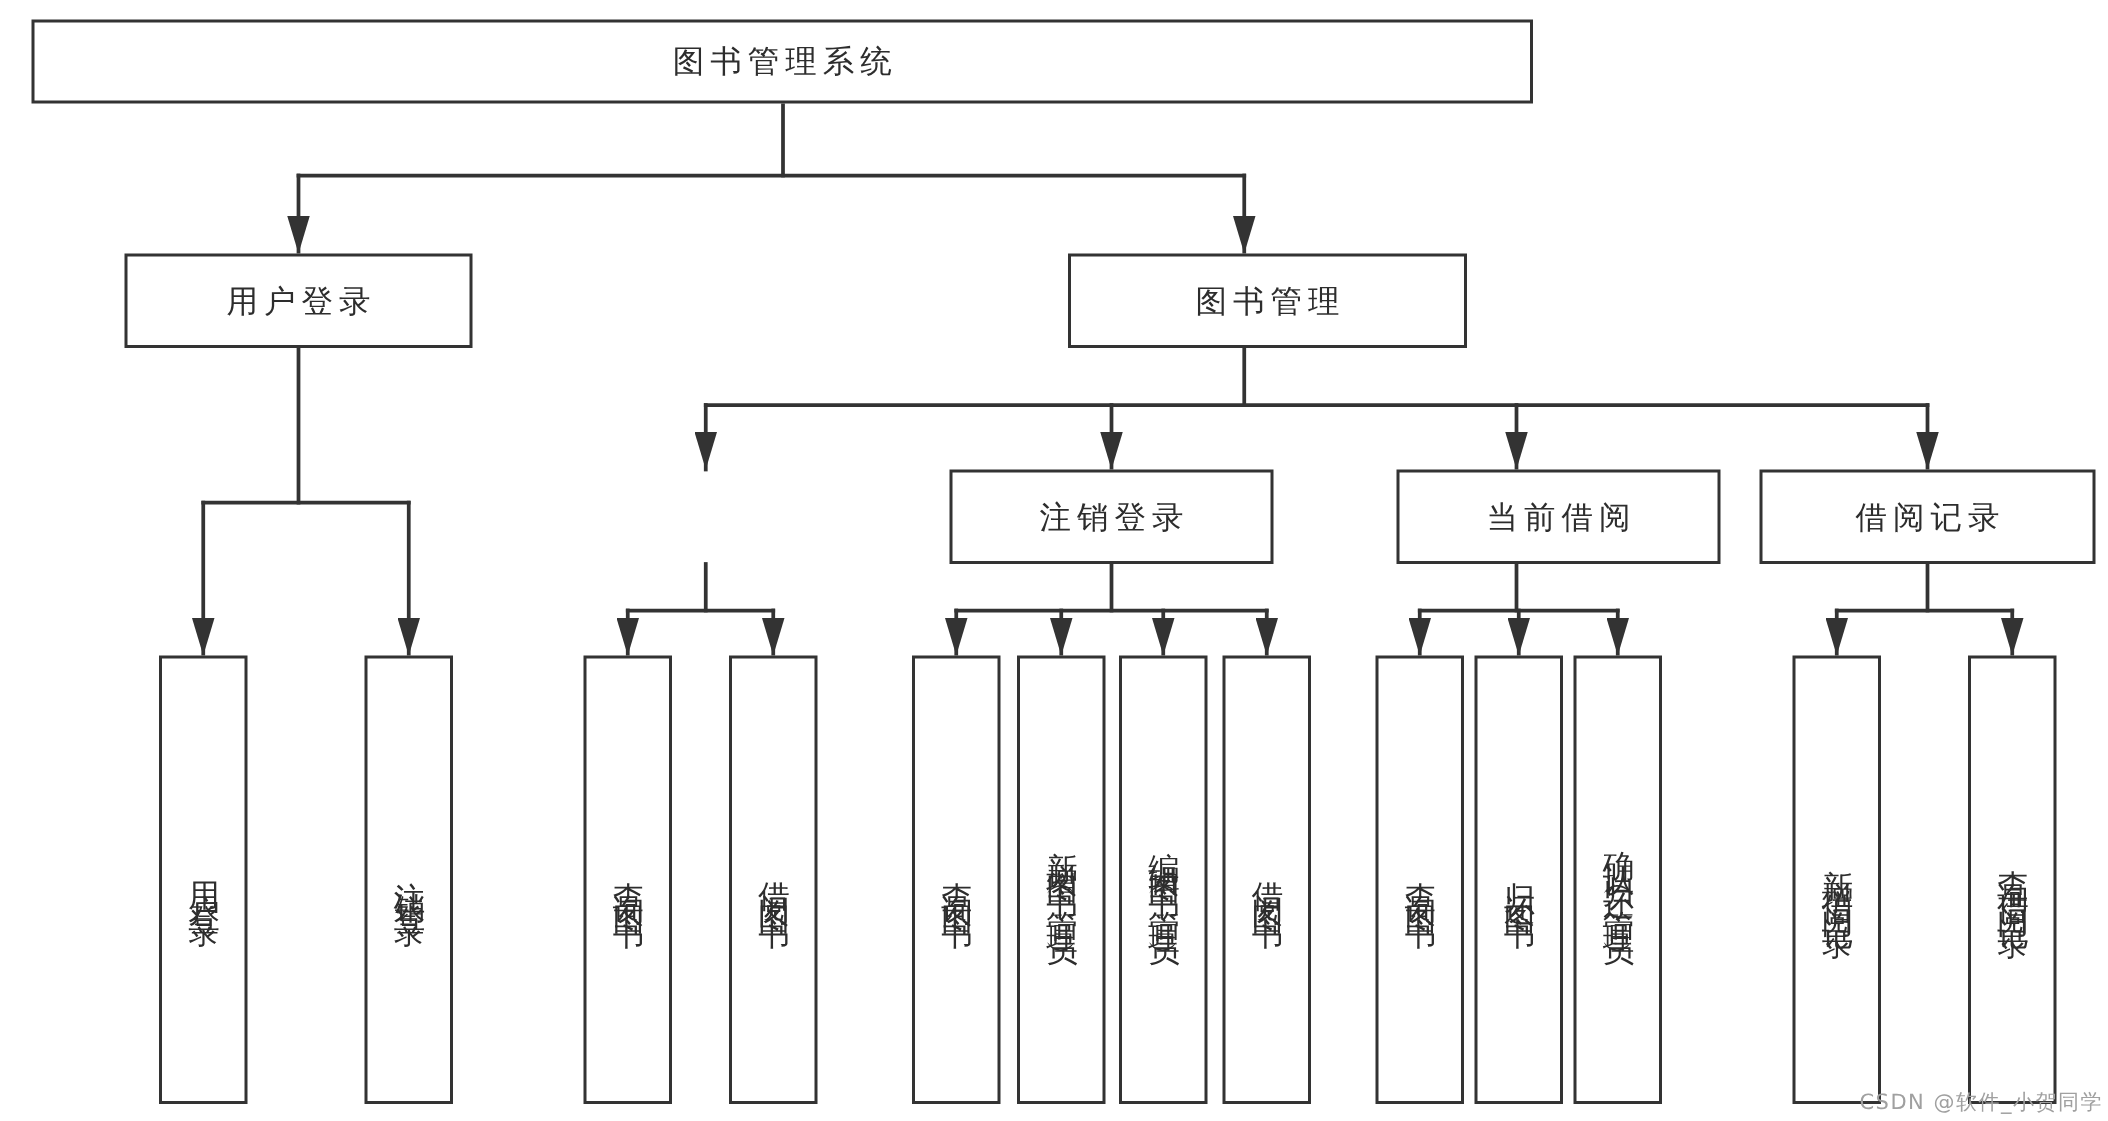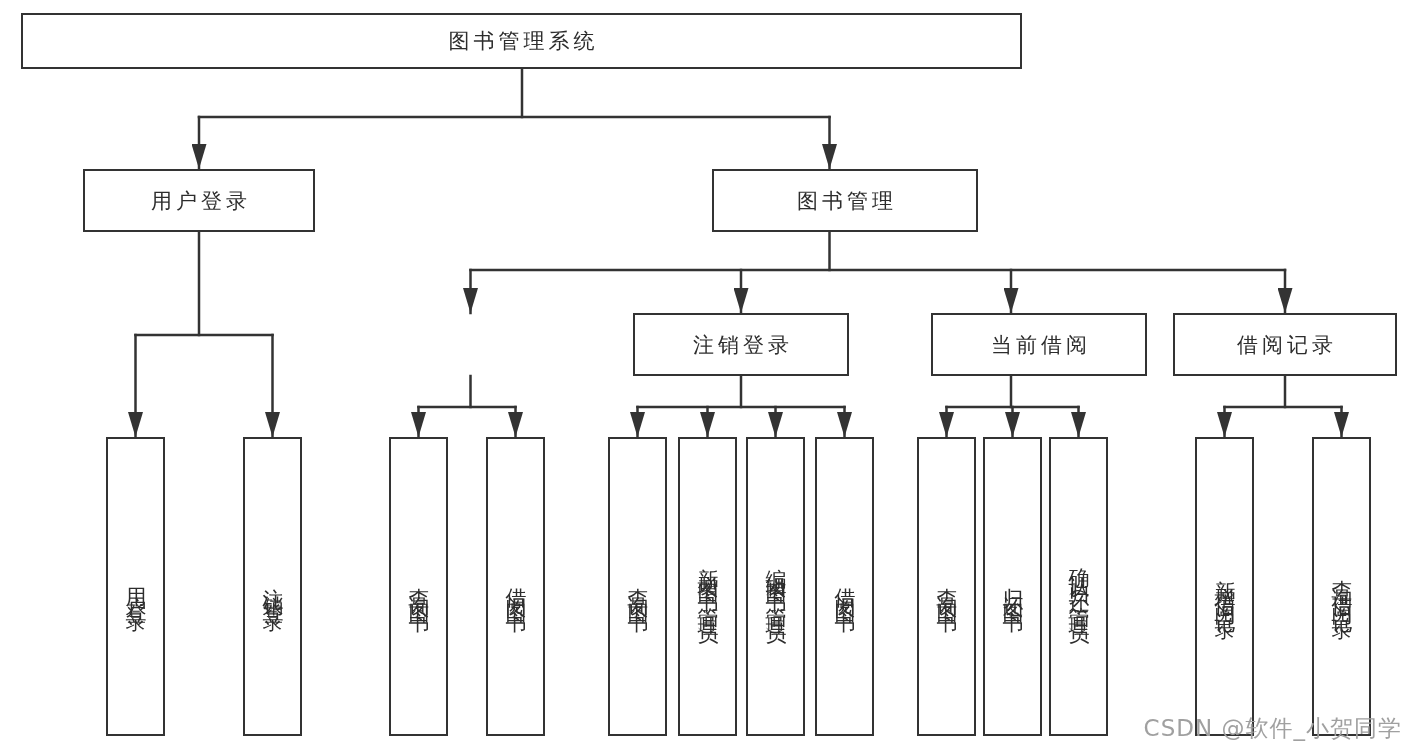--- a/index.html
+++ b/index.html
@@ -25,21 +25,21 @@
     display:flex;align-items:center;justify-content:center;
   }
   .hbox span{font-size:21px;letter-spacing:4px;text-indent:4px;white-space:nowrap;}
   .vbox{width:59px;height:299px;top:437px;}
   .vbox span{
     writing-mode:vertical-rl;text-orientation:mixed;
     font-size:21px;letter-spacing:8px;line-height:1;white-space:nowrap;
   }
   .watermark{
     position:absolute;right:3px;bottom:3px;
-    color:var(--watermark,#a0a0a0);font-size:23px;letter-spacing:1px;white-space:nowrap;
+    color:var(--watermark,#a0a0a0);font-size:14px;letter-spacing:1px;white-space:nowrap;
   }
 </style>
 </head>
 <body>
 
 <div id="canvas">
 
   <svg class="connectors" viewBox="0 0 1405 747" xmlns="http://www.w3.org/2000/svg">
     <defs>
       <marker id="arrow" viewBox="0 0 10 6" refX="10" refY="3" markerWidth="10" markerHeight="6" orient="auto-start-reverse">

